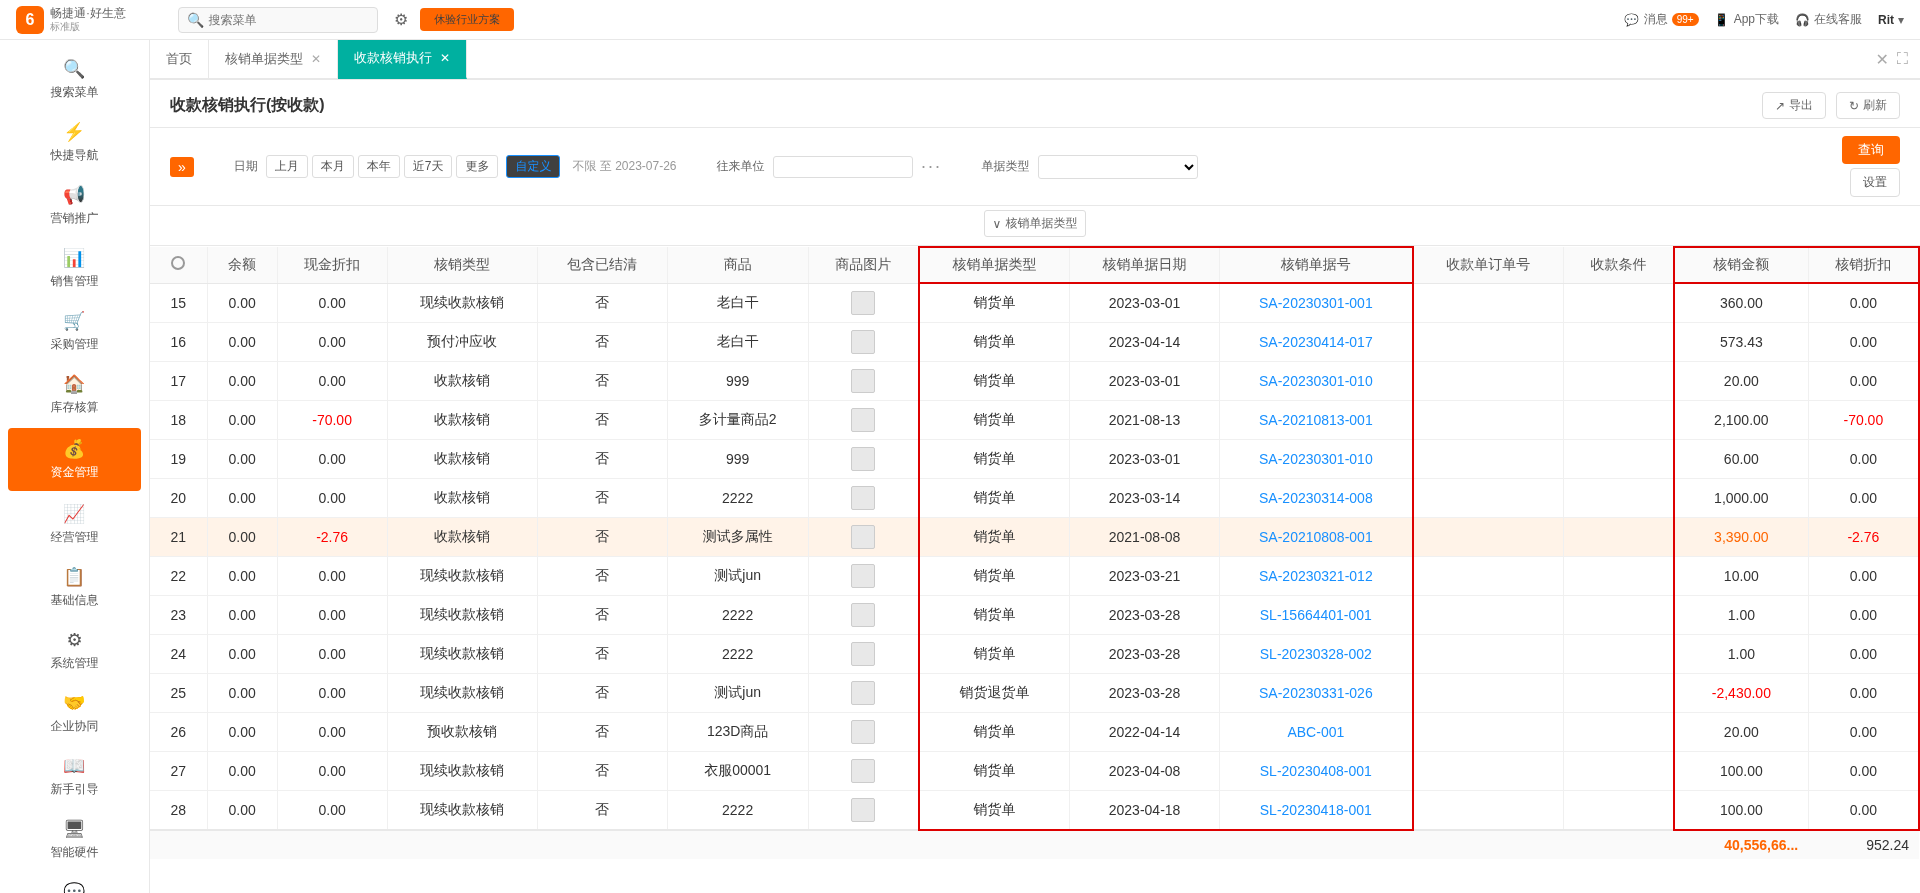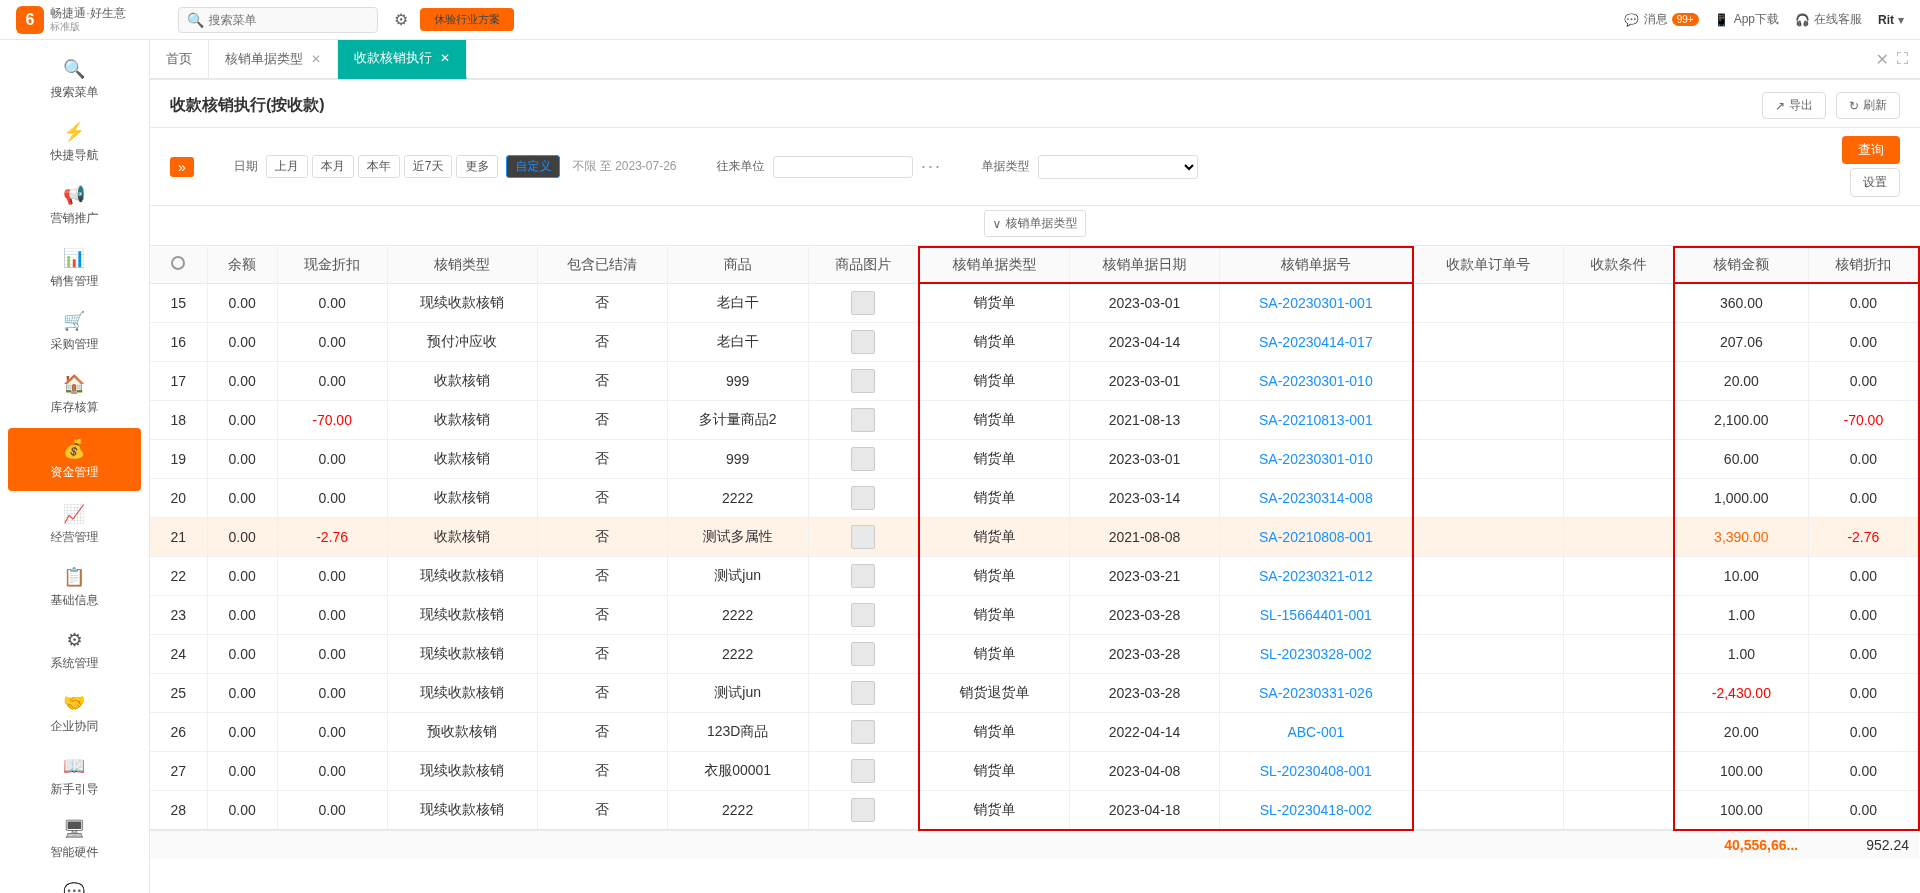--- a/index.html
+++ b/index.html
@@ -293,21 +293,21 @@
                 <td>0.00</td>
                 <td>预付冲应收</td>
                 <td>否</td>
                 <td>老白干</td>
                 <td><span style="display:inline-block;width:24px;height:24px;background:#e8e8e8;border:1px solid #ccc;border-radius:2px;vertical-align:middle;"></span></td>
                 <td style="border-bottom: 1px solid rgb(240, 240, 240); border-left: 2px solid rgb(221, 0, 0);">销货单</td>
                 <td style="border-bottom: 1px solid rgb(240, 240, 240);">2023-04-14</td>
                 <td style="border-bottom: 1px solid rgb(240, 240, 240); border-right: 2px solid rgb(221, 0, 0);"><span class="text-link">SA-20230414-017</span></td>
                 <td></td>
                 <td></td>
-                <td style="border-bottom: 1px solid rgb(240, 240, 240); border-left: 2px solid rgb(221, 0, 0);">207.06</td>
+                <td style="border-bottom: 1px solid rgb(240, 240, 240); border-left: 2px solid rgb(221, 0, 0);">573.43</td>
                 <td style="border-bottom: 1px solid rgb(240, 240, 240); border-right: 2px solid rgb(221, 0, 0);">0.00</td>
               </tr>
               <tr>
                 <td>17</td>
                 <td>0.00</td>
                 <td>0.00</td>
                 <td>收款核销</td>
                 <td>否</td>
                 <td>999</td>
                 <td><span style="display:inline-block;width:24px;height:24px;background:#e8e8e8;border:1px solid #ccc;border-radius:2px;vertical-align:middle;"></span></td>
@@ -482,21 +482,21 @@
               <tr>
                 <td>28</td>
                 <td>0.00</td>
                 <td>0.00</td>
                 <td>现续收款核销</td>
                 <td>否</td>
                 <td>2222</td>
                 <td><span style="display:inline-block;width:24px;height:24px;background:#e8e8e8;border:1px solid #ccc;border-radius:2px;vertical-align:middle;"></span></td>
                 <td style="border-bottom: 2px solid rgb(221, 0, 0); border-left: 2px solid rgb(221, 0, 0);">销货单</td>
                 <td style="border-bottom: 2px solid rgb(221, 0, 0);">2023-04-18</td>
-                <td style="border-bottom: 2px solid rgb(221, 0, 0); border-right: 2px solid rgb(221, 0, 0);"><span class="text-link">SL-20230418-002</span></td>
+                <td style="border-bottom: 2px solid rgb(221, 0, 0); border-right: 2px solid rgb(221, 0, 0);"><span class="text-link">SL-20230418-001</span></td>
                 <td></td>
                 <td></td>
                 <td style="border-bottom: 2px solid rgb(221, 0, 0); border-left: 2px solid rgb(221, 0, 0);">100.00</td>
                 <td style="border-bottom: 2px solid rgb(221, 0, 0); border-right: 2px solid rgb(221, 0, 0);">0.00</td>
               </tr>
             </tbody>
             <tfoot>
               <tr style="background: rgb(250, 250, 250); border-top: 2px solid rgb(232, 232, 232);">
                 <td style="padding: 6px 10px; text-align: right; font-weight: bold; color: rgb(51, 51, 51); background: rgb(250, 250, 250);"></td>
                 <td style="padding: 6px 10px; text-align: right; font-weight: bold; color: rgb(51, 51, 51); background: rgb(250, 250, 250);"></td>

